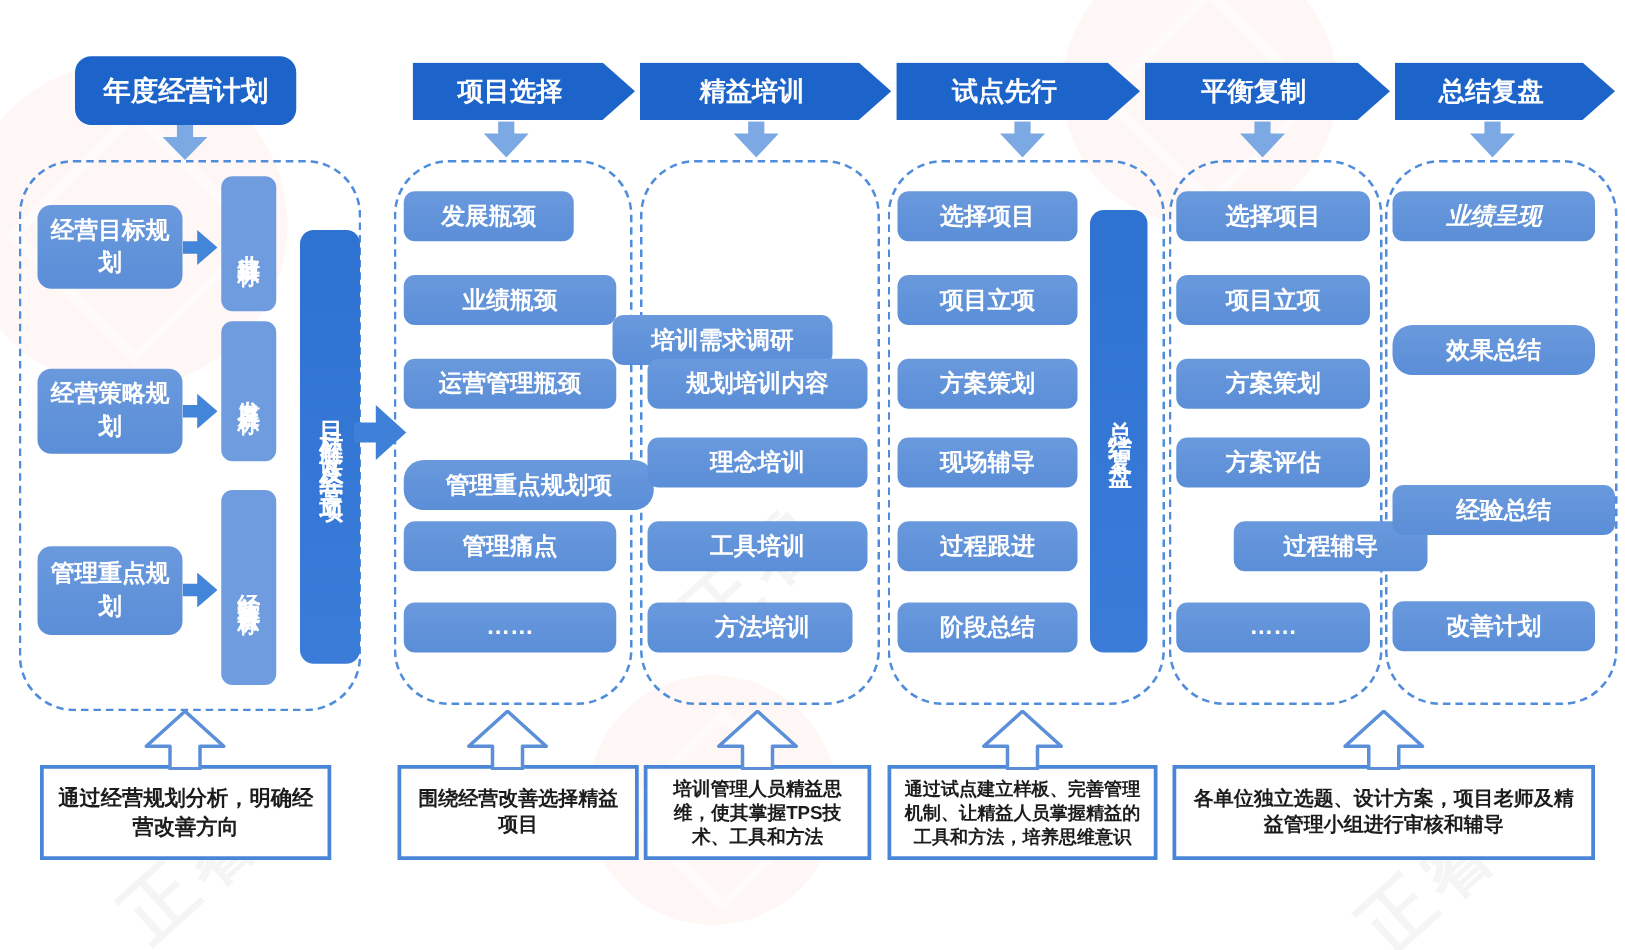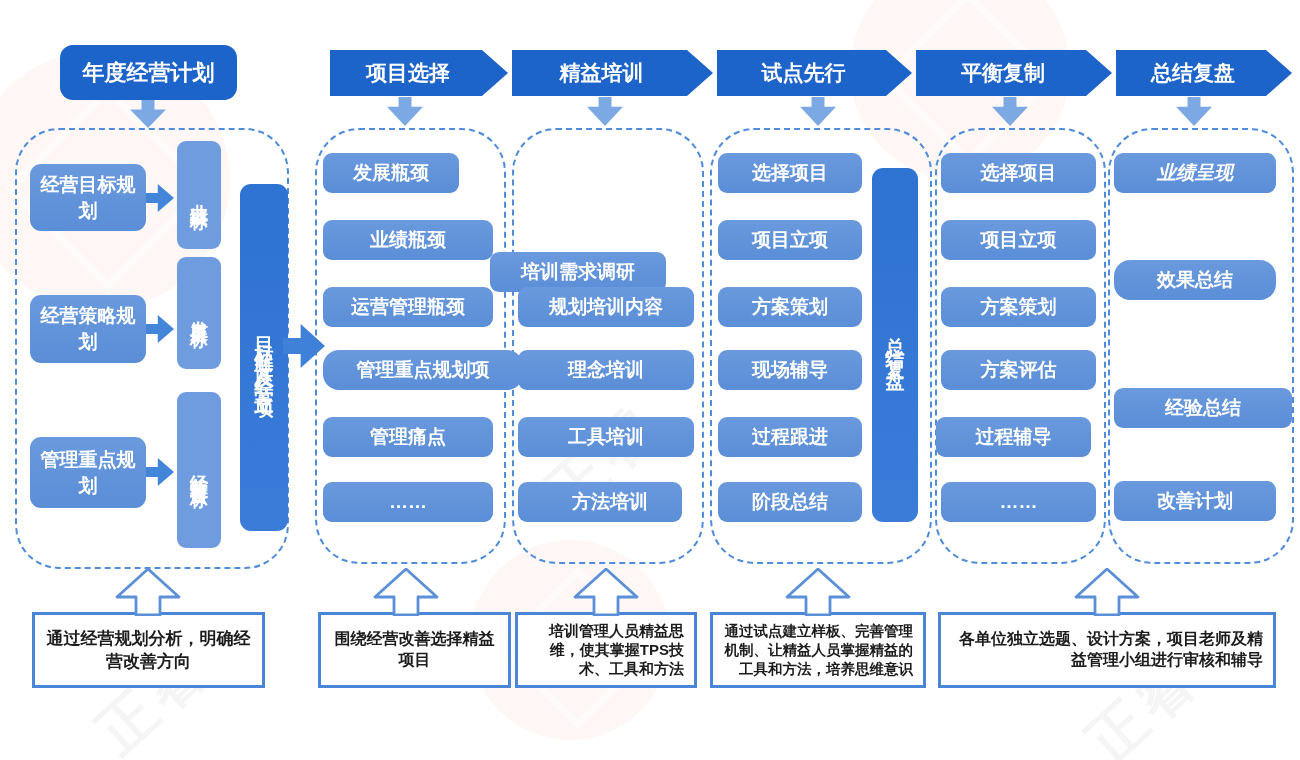--- a/index.html
+++ b/index.html
@@ -46,21 +46,21 @@
   .vbar{position:absolute;background:linear-gradient(180deg,#2e72d2,#3a7cd8);border-radius:11px;
         color:#fff;font-size:19px;font-weight:700;writing-mode:vertical-lr;text-orientation:upright;
         display:flex;align-items:center;justify-content:center;}
   .vbar.goal{letter-spacing:8px;}
   .vbar.review{letter-spacing:12px;}
 
   
   .note{position:absolute;height:76px;background:#fff;border:3px solid #4a86d8;color:#1c1c1c;
         font-weight:700;display:flex;align-items:center;justify-content:center;text-align:center;
         box-sizing:border-box;padding:4px 10px;z-index:2;}
-  .note.left{text-align:right;justify-content:flex-start;}
+  .note.left{text-align:center;justify-content:flex-start;}
 </style>
 </head>
 <body>
 
 <div id="canvas">
 
   <div class="wm-logo" style="left:-30px;top:50px;width:260px;height:260px;"></div>
   <div class="wm-logo" style="left:470px;top:540px;width:200px;height:200px;"></div>
   <div class="wm-logo" style="left:850px;top:-40px;width:220px;height:220px;"></div>
   <div class="wm-text" style="left:90px;top:660px;">正睿</div>
@@ -100,21 +100,21 @@
   <div class="src" style="left:30px;top:437px;width:116px;height:71px;">管理重点规划</div>
   <div class="arr-right" style="left:146px;top:458px;width:28px;height:28px;"></div>
   <div class="vbox" style="left:177px;top:392px;width:44px;height:156px;">经营改善目标</div>
 
   <div class="vbar goal" style="left:240px;top:184px;width:48px;height:347px;">目标解读及经营立项</div>
   <div class="arr-right big" style="left:283px;top:324px;width:42px;height:44px;z-index:2;"></div>
 
   <div class="item" style="left:323px;top:153px;width:136px;text-align:center;">发展瓶颈</div>
   <div class="item" style="left:323px;top:220px;width:170px;">业绩瓶颈</div>
   <div class="item" style="left:323px;top:287px;width:170px;">运营管理瓶颈</div>
-  <div class="item" style="left:323px;top:350px;width:200px;border-radius:16px;">管理重点规划项</div>
+  <div class="item" style="left:323px;top:368px;width:200px;border-radius:16px;">管理重点规划项</div>
   <div class="item" style="left:323px;top:417px;width:170px;">管理痛点</div>
   <div class="item" style="left:323px;top:482px;width:170px;">……</div>
 
   <div class="item" style="left:490px;top:220px;width:176px;margin-top:32px;">培训需求调研</div>
   <div class="item" style="left:518px;top:287px;width:176px;">规划培训内容</div>
   <div class="item" style="left:518px;top:350px;width:176px;">理念培训</div>
   <div class="item" style="left:518px;top:417px;width:176px;">工具培训</div>
   <div class="item" style="left:518px;top:482px;width:144px;padding-left:20px;">方法培训</div>
 
   <div class="item" style="left:718px;top:153px;width:144px;">选择项目</div>
@@ -122,21 +122,21 @@
   <div class="item" style="left:718px;top:287px;width:144px;">方案策划</div>
   <div class="item" style="left:718px;top:350px;width:144px;">现场辅导</div>
   <div class="item" style="left:718px;top:417px;width:144px;">过程跟进</div>
   <div class="item" style="left:718px;top:482px;width:144px;">阶段总结</div>
   <div class="vbar review" style="left:872px;top:168px;width:46px;height:354px;">总结复盘</div>
 
   <div class="item" style="left:941px;top:153px;width:155px;">选择项目</div>
   <div class="item" style="left:941px;top:220px;width:155px;">项目立项</div>
   <div class="item" style="left:941px;top:287px;width:155px;">方案策划</div>
   <div class="item" style="left:941px;top:350px;width:155px;">方案评估</div>
-  <div class="item" style="left:936px;top:417px;width:155px;">过程辅导</div>
+  <div class="item" style="left:987px;top:417px;width:155px;">过程辅导</div>
   <div class="item" style="left:941px;top:482px;width:155px;">……</div>
 
   <div class="item" style="left:1114px;top:153px;width:162px;font-style:italic;">业绩呈现</div>
   <div class="item" style="left:1114px;top:260px;width:162px;border-radius:16px;">效果总结</div>
   <div class="item" style="left:1114px;top:388px;width:178px;">经验总结</div>
   <div class="item" style="left:1114px;top:481px;width:162px;">改善计划</div>
 
   <svg class="hollow-arrow" style="left:115px;top:568px;" width="66" height="48" viewBox="0 0 66 48">
     <path d="M33 1 L64 29 L45 29 L45 47 L21 47 L21 29 L2 29 Z" fill="#ffffff" stroke="#5b8fd8" stroke-width="2.8" stroke-linejoin="round"></path>
   </svg>

